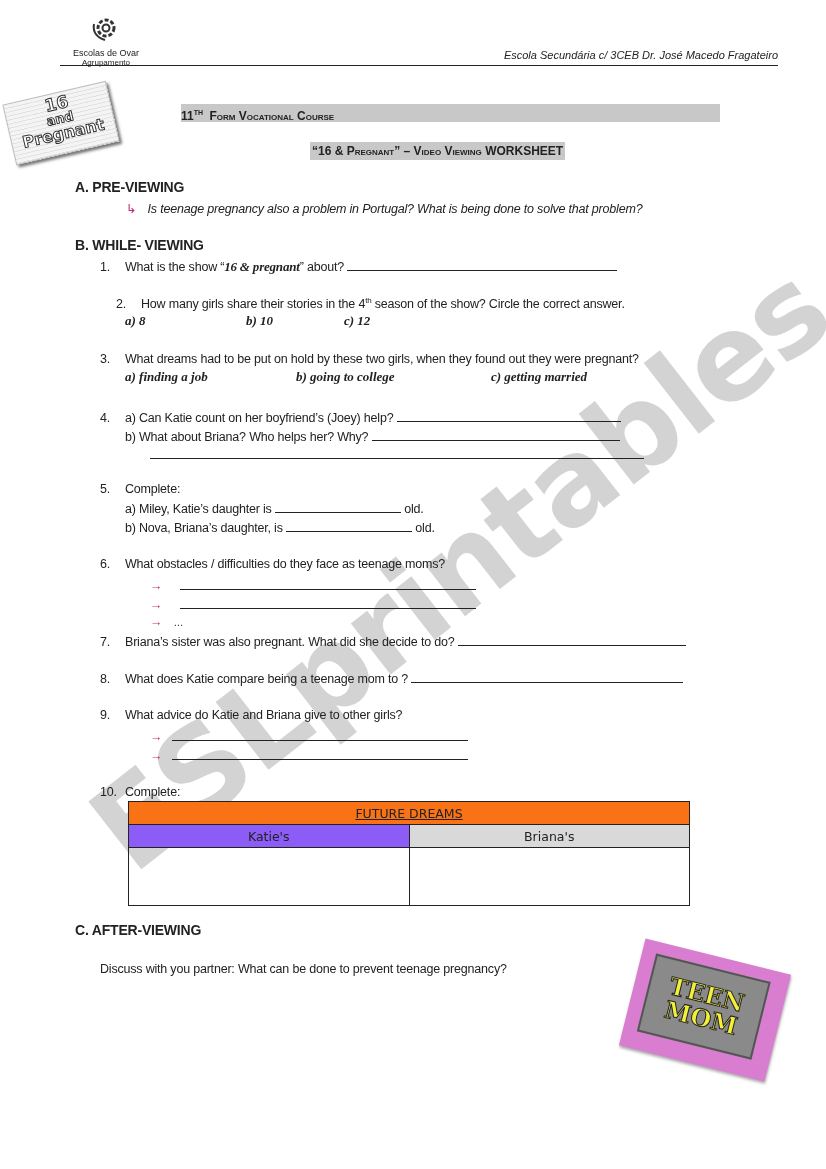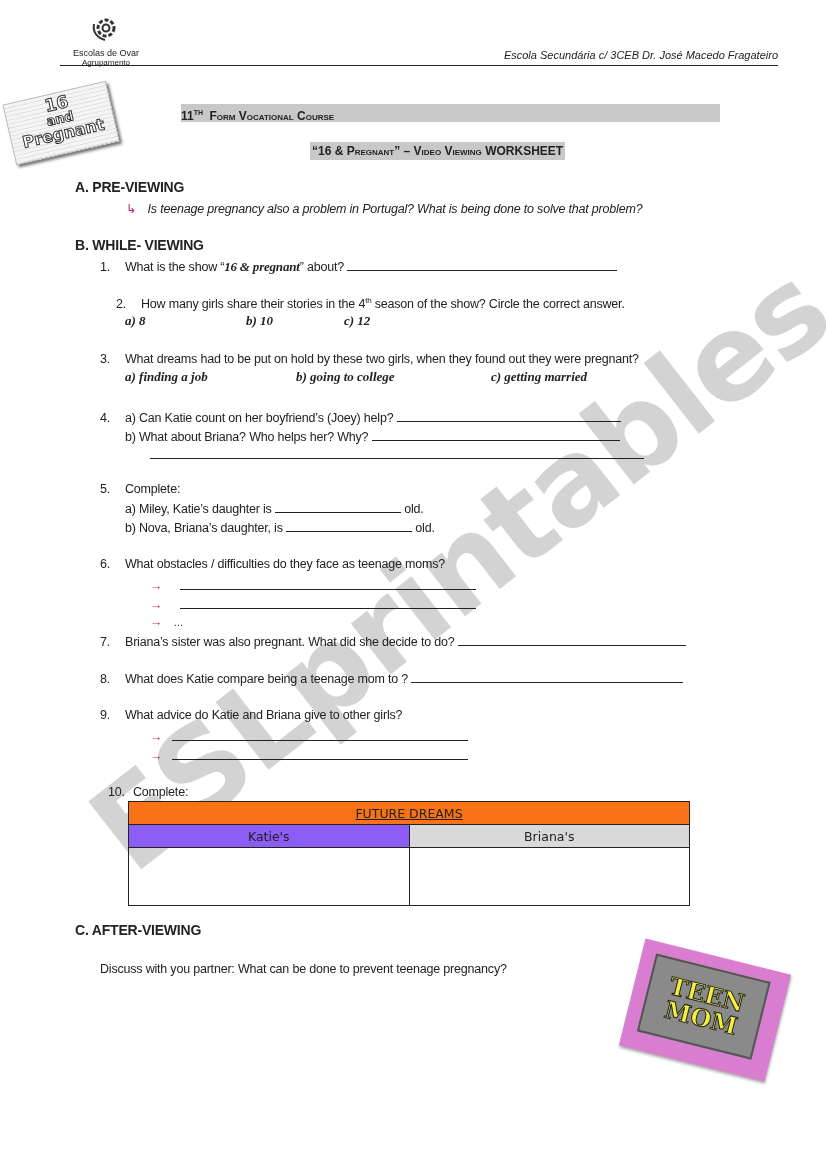--- a/index.html
+++ b/index.html
@@ -137,21 +137,21 @@
 <div class="abs t" style="left:150px; top:729px;">
   <span class="pink">→</span>
   <span class="blank" style="width:296px; margin-left:6px;"></span>
 </div>
 <div class="abs t" style="left:150px; top:748px;">
   <span class="pink">→</span>
   <span class="blank" style="width:296px; margin-left:6px;"></span>
 </div>
 
 <div class="abs t" style="left:100px; top:785px;">
-  <span style="display:inline-block; width:25px;margin-left:8px;">10.</span><span>Complete:</span>
+  <span style="display:inline-block; width:25px;">10.</span><span>Complete:</span>
 </div>
 <table class="abs dreams" style="left:128px; top:801px; width:562px;">
   <tbody>
       <tr>
     <td colspan="2" style="background:#f97316; height:20px;text-decoration:underline;">FUTURE DREAMS</td>
   </tr>
   <tr>
     <td style="background:#8b5cf6; height:20px; width:50%;">Katie's</td>
     <td style="background:#d9d9d9; height:20px;">Briana's</td>
   </tr>

